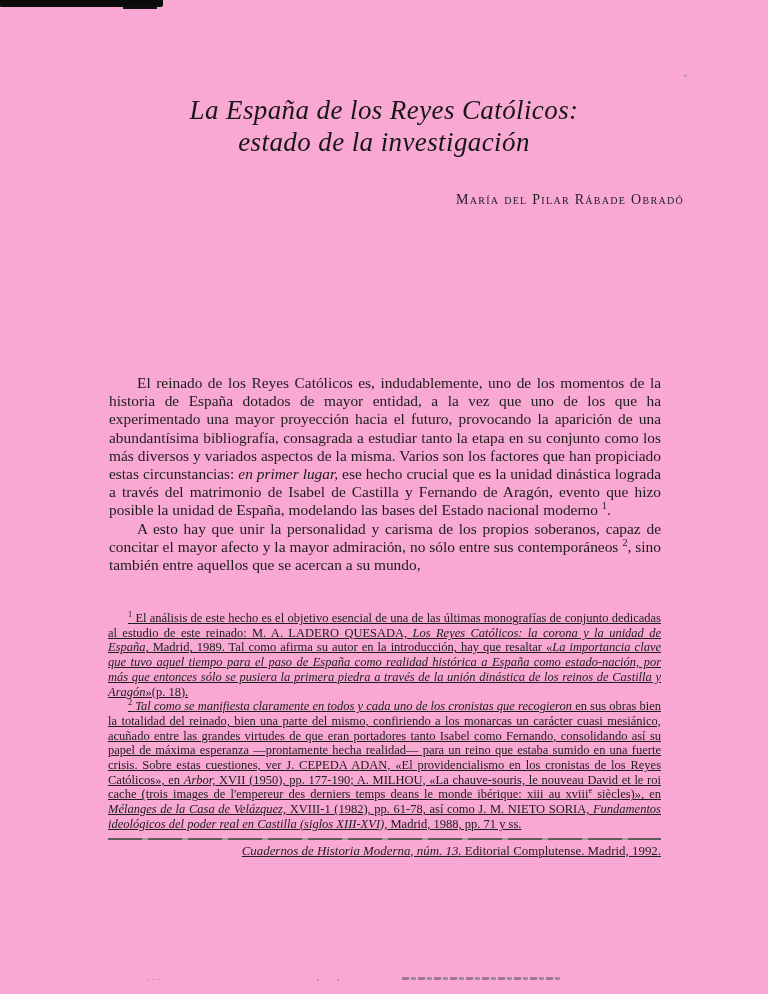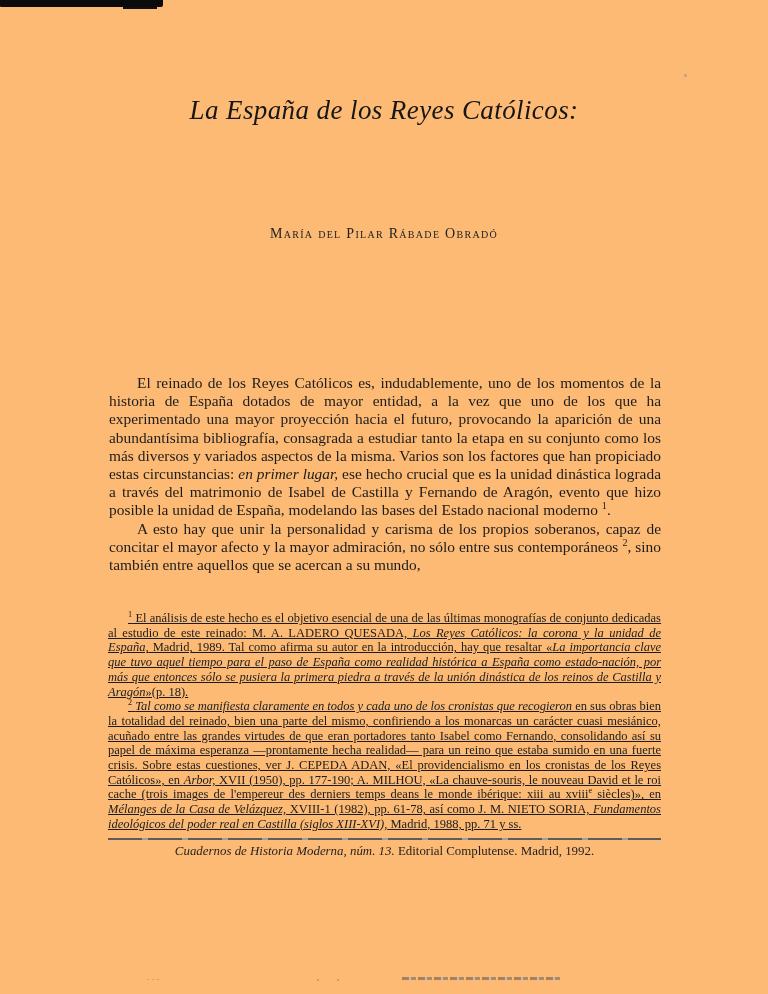--- a/index.html
+++ b/index.html
@@ -6,21 +6,21 @@
   body {
     width: 768px; height: 994px;
     background: #ffffff;
     font-family: "Liberation Serif", "DejaVu Serif", serif;
     color: #1c1c1c;
     overflow: hidden;
   }
   .page {
     position: relative;
     width: 768px; height: 994px;
-    background: #fdba74;
+    background: #f9a8d4;
   }
   
   .scan-bar {
     position: absolute; top: 0; left: 511; width: 163px; height: 7px;
     background: #0b0b0b;
     border-radius: 0 0 2px 1px;
   }
   .scan-bar::after {
     content: ""; position: absolute; right: 6px; top: 7px;
     width: 34px; height: 2px; background: #111;
@@ -41,26 +41,25 @@
     position: absolute; top: 94px; left: 84px; width: 600px;
     text-align: center;
     font-style: italic;
     font-size: 27px;
     line-height: 32px;
     letter-spacing: .4px;
     color: #161616;
   }
   .author {
     position: absolute; top: 192px; left: 84px; width: 600px;
-    text-align: center;
+    text-align: right;
     font-variant: small-caps;
     font-size: 14px;
     letter-spacing: 1.3px;
     color: #222;
-    margin-top: 34px;
   }
   
   .body-text {
     position: absolute; top: 374px; left: 109px; width: 552px;
     font-size: 15.4px;
     line-height: 18.2px;
     text-align: justify;
   }
   .body-text p { margin: 0; text-indent: 28px; }
   
@@ -74,41 +73,43 @@
     text-decoration: underline;
   }
   .footnotes p { margin: 0; text-indent: 20px; }
   .footnote-separator {
     margin-top: 6px;
     height: 2px; border: 0;
     background: repeating-linear-gradient(90deg,#5c5c5c 0 34px, #9e9e9e 34px 40px);
   }
   .journal-footer {
     margin-top: 4px;
-    text-align: center;
+    text-align: right;
     font-size: 12.9px;
     color: #1f1f1f;
+    text-decoration: underline;
   }
   .italic { font-style: italic; }
   .sup { vertical-align: super; font-size: 66%; line-height: 0; }
 </style>
 </head>
 <body>
 
 <div class="page">
 
   <div class="scan-bar"></div>
   <div class="speck s1"></div>
   <div class="speck s2"></div>
   <div class="speck s3"></div>
   <div class="speck s4"></div>
   <div class="bottom-noise"></div>
 
   <div class="title-block">
     <div>La España de los Reyes Católicos:</div>
+    <div>estado de la investigación</div>
   </div>
 
   <div class="author">María del Pilar Rábade Obradó</div>
 
   <div class="body-text">
     <p><span>El reinado de los Reyes Católicos es, indudablemente, uno de los momentos de la historia de España dotados de mayor entidad, a la vez que uno de los que ha experimentado una mayor proyección hacia el futuro, provocando la aparición de una abundantísima bibliografía, consagrada a estudiar tanto la etapa en su conjunto como los más diversos y variados aspectos de la misma. Varios son los factores que han propiciado estas circunstancias: </span><span class="italic">en primer lugar,</span><span> ese hecho crucial que es la unidad dinástica lograda a través del matrimonio de Isabel de Castilla y Fernando de Aragón, evento que hizo posible la unidad de España, modelando las bases del Estado nacional moderno </span><span class="sup">1</span><span>.</span></p>
     <p><span>A esto hay que unir la personalidad y carisma de los propios soberanos, capaz de concitar el mayor afecto y la mayor admiración, no sólo entre sus contemporáneos </span><span class="sup">2</span><span>, sino también entre aquellos que se acercan a su mundo,</span></p>
   </div>
 
   <div class="bottom-block">

